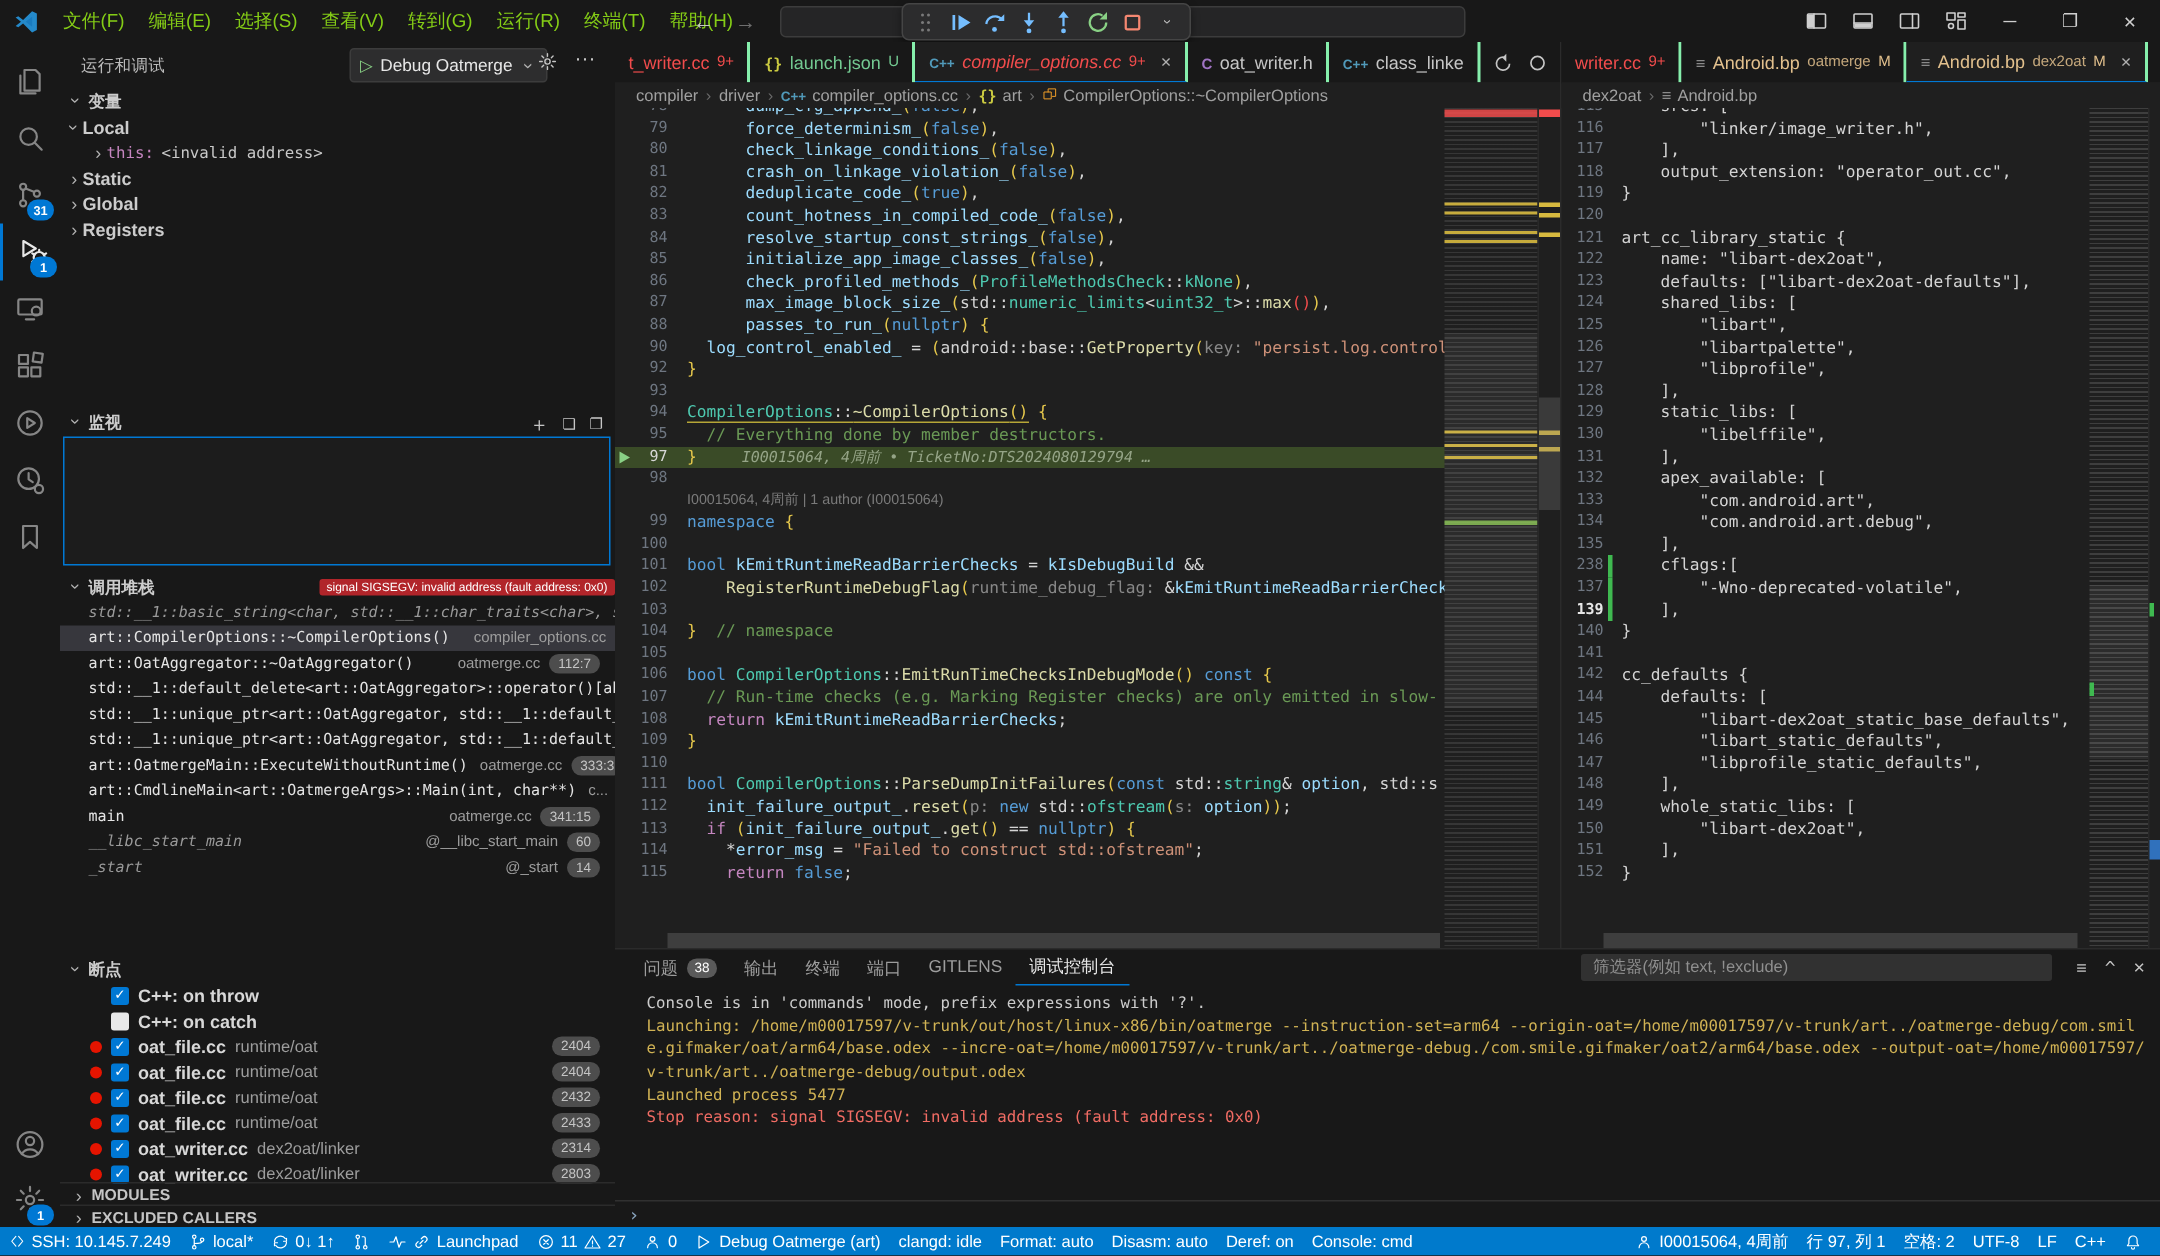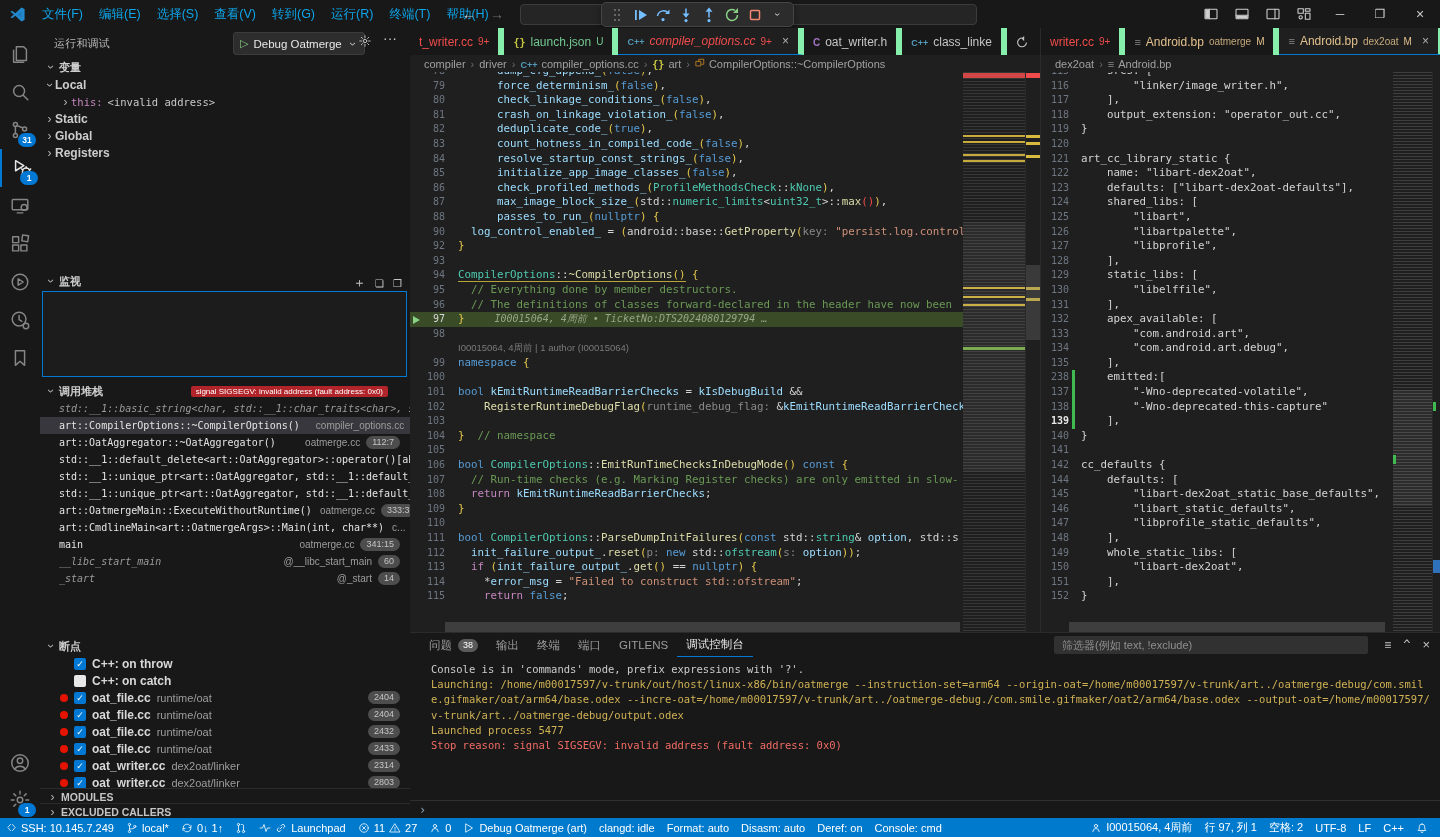--- a/index.html
+++ b/index.html
@@ -6,21 +6,21 @@
   body{width:1440px;height:837px;position:relative;overflow:hidden;background:#1f1f1f;
        font-family:"Liberation Sans","DejaVu Sans",sans-serif;color:#ccc;font-size:12px;
        -webkit-font-smoothing:antialiased}
   .abs{position:absolute}
   svg{display:block}
 
   
   #titlebar{left:0;top:0;width:1440px;height:28px;background:#181818;border-bottom:1px solid #2b2b2b;
             display:flex;align-items:center}
   #vscode-logo{margin:0 8px 0 9px}
-  .menu-item{padding:0 8px;font-size:12.5px;color:#0ea5e9;line-height:28px;white-space:nowrap}
+  .menu-item{padding:0 8px;font-size:12.5px;color:#84cc16;line-height:28px;white-space:nowrap}
   #nav-arrows{position:absolute;left:462px;top:0;height:28px;display:flex;align-items:center;gap:14px;color:#c5c5c5;font-size:14px}
   #command-center{position:absolute;left:520px;top:4px;width:455px;height:19px;background:#252526;
                   border:1px solid #3c3c3c;border-radius:4px}
   #debug-toolbar{position:absolute;left:601px;top:2px;height:23px;background:#2c2c2d;border:1px solid #454545;
                  border-radius:5px;display:flex;align-items:center;gap:3px;padding:0 5px;box-shadow:0 2px 6px rgba(0,0,0,.4)}
   #debug-toolbar .dbtn{width:20px;height:20px;display:flex;align-items:center;justify-content:center}
   #window-icons{position:absolute;right:128px;top:0;height:28px;display:flex;align-items:center;gap:15px;color:#cfcfcf}
   #window-controls{position:absolute;right:0;top:0;height:28px;display:flex;align-items:center}
   #window-controls .wc{width:40px;text-align:center;font-size:12px;color:#cfcfcf}
 
@@ -47,21 +47,21 @@
   #sec-vars{top:30px;height:214px}
   #sec-watch{top:244px;height:110px}
   #watch-box{position:absolute;left:2px;right:3px;top:19px;bottom:5px;border:1px solid #0078d4;background:#1c1c1c}
   #watch-actions{position:absolute;right:8px;top:2px;display:flex;gap:9px;color:#c5c5c5;font-size:13px;align-items:center}
   #sec-stack{top:354px;height:255px}
   #sec-bp{top:609px;height:150px}
   .tree-row{height:17px;display:flex;align-items:center;font-size:12px;color:#cccccc}
   .tree-row .bold{font-weight:700}
   .var-name{font-family:"DejaVu Sans Mono",monospace;font-size:10.5px;color:#c586c0}
   .var-val{font-family:"DejaVu Sans Mono",monospace;font-size:10.5px;color:#c8c8c8;margin-left:5px}
-  #stack-badge{margin-left:auto;margin-right:22px;background:#b1252a;color:#fff;font-size:8px;font-weight:400;
+  #stack-badge{margin-left:auto;margin-right:0;background:#b1252a;color:#fff;font-size:8px;font-weight:400;
                padding:1px 5px;border-radius:2px;white-space:nowrap}
   .frame{height:17px;display:flex;align-items:center;padding:0 10px 0 19px;font-size:10px;white-space:nowrap;overflow:hidden}
   .frame .fname{font-family:"DejaVu Sans Mono",monospace;color:#e4e4e4;flex:none}
   .frame.italic .fname{font-style:italic;color:#9a9a9a}
   .frame .ffile{margin-left:auto;padding-left:8px;color:#9d9d9d;font-size:10px;flex:none}
   .frame .fbadge{margin-left:6px;background:#4d4d4d;color:#c5c5c5;border-radius:8px;padding:0 6px;font-size:9px;line-height:13px;flex:none}
   .frame.selected{background:#37373d}
   .frame.selected .ffile{margin-left:8px}
   .bp-row{height:17px;display:flex;align-items:center;padding:0 10px 0 20px;gap:6px}
   .bp-dot{width:8px;height:8px;border-radius:50%;background:#e51400;flex:none}
@@ -74,21 +74,21 @@
   .bp-line{margin-left:auto;background:#4d4d4d;color:#c5c5c5;border-radius:8px;padding:0 6px;font-size:9px;line-height:13px}
   .foot-sec{position:absolute;left:0;width:370px;height:15px;border-top:1px solid #2b2b2b;display:flex;align-items:center;
             gap:3px;padding-left:7px;font-size:10.5px;font-weight:700;color:#c5c5c5}
 
   
   .egroup{top:28px;height:604px;background:#1f1f1f}
   #group1{left:410px;width:630px}
   #group2{left:1040px;width:400px;border-left:1px solid #2b2b2b}
   .tabbar{position:absolute;left:0;top:0;right:0;height:27px;background:#181818;border-bottom:1px solid #252526;
           display:flex;align-items:stretch;overflow:hidden}
-  .tab{display:flex;align-items:center;gap:5px;padding:0 9px;border-right:6px solid #86efac;font-size:12px;
+  .tab{display:flex;align-items:center;gap:5px;padding:0 9px;border-right:2px solid #86efac;font-size:12px;
        color:#969696;background:#181818;white-space:nowrap;position:relative}
   .tab.active{background:#1f1f1f;border-bottom:1px solid #0078d4}
   .tab .tlabel.italic{font-style:italic}
   .tab .tbadge{font-size:10px}
   .tab .tdesc{font-size:10px;color:inherit;opacity:.85}
   .tab .tclose{margin-left:5px;color:#b0b0b0;font-size:12px}
   .tab-actions{margin-left:auto;display:flex;align-items:center;gap:9px;padding:0 8px;color:#c5c5c5}
   .crumbs{position:absolute;left:0;top:27px;right:0;height:17px;background:#1f1f1f;display:flex;align-items:center;
           gap:5px;padding-left:14px;font-size:11px;color:#a0a0a0;white-space:nowrap;overflow:hidden}
   .crumb-sep{color:#6a6a6a}
@@ -662,24 +662,20 @@
           <span class="ctxt"></span>
         </div>
         <div class="crow">
           <span class="gut">94</span>
           <span class="ctxt"><span class="tk-t tk-u">CompilerOptions</span><span class="tk-w tk-u">::</span><span class="tk-f tk-u">~CompilerOptions</span><span class="tk-y tk-u">()</span><span class="tk-w"> </span><span class="tk-y">{</span></span>
         </div>
         <div class="crow">
           <span class="gut">95</span>
           <span class="ctxt"><span class="tk-c">  // Everything done by member destructors.</span></span>
         </div>
-        <div class="crow">
-          <span class="gut">96</span>
-          <span class="ctxt"><span class="tk-c">  // The definitions of classes forward-declared in the header have now been</span></span>
-        </div>
         <div class="crow cur">
           <span class="curarrow"></span>
           <span class="gut">97</span>
           <span class="ctxt"><span class="tk-y">}</span><span class="ghost">I00015064, 4周前 • TicketNo:DTS2024080129794 …</span></span>
         </div>
         <div class="crow">
           <span class="gut">98</span>
           <span class="ctxt"></span>
         </div>
         <div class="blamerow">I00015064, 4周前 | 1 author (I00015064)</div>
@@ -892,31 +888,26 @@
           <span class="gut">134</span>
           <span class="ctxt tk-w">        "com.android.art.debug",</span>
         </div>
         <div class="crow">
           <span class="gut">135</span>
           <span class="ctxt tk-w">    ],</span>
         </div>
         <div class="crow">
           <span class="gut">238</span>
           <span class="chgbar"></span>
-          <span class="ctxt tk-w">    emitted:[</span>
+          <span class="ctxt tk-w">    cflags:[</span>
         </div>
         <div class="crow">
           <span class="gut">137</span>
           <span class="chgbar"></span>
           <span class="ctxt tk-w">        "-Wno-deprecated-volatile",</span>
-        </div>
-        <div class="crow">
-          <span class="gut">138</span>
-          <span class="chgbar"></span>
-          <span class="ctxt tk-w">        "-Wno-deprecated-this-capture"</span>
         </div>
         <div class="crow curnum">
           <span class="gut">139</span>
           <span class="chgbar"></span>
           <span class="ctxt tk-w">    ],</span>
         </div>
         <div class="crow">
           <span class="gut">140</span>
           <span class="ctxt tk-w">}</span>
         </div>

